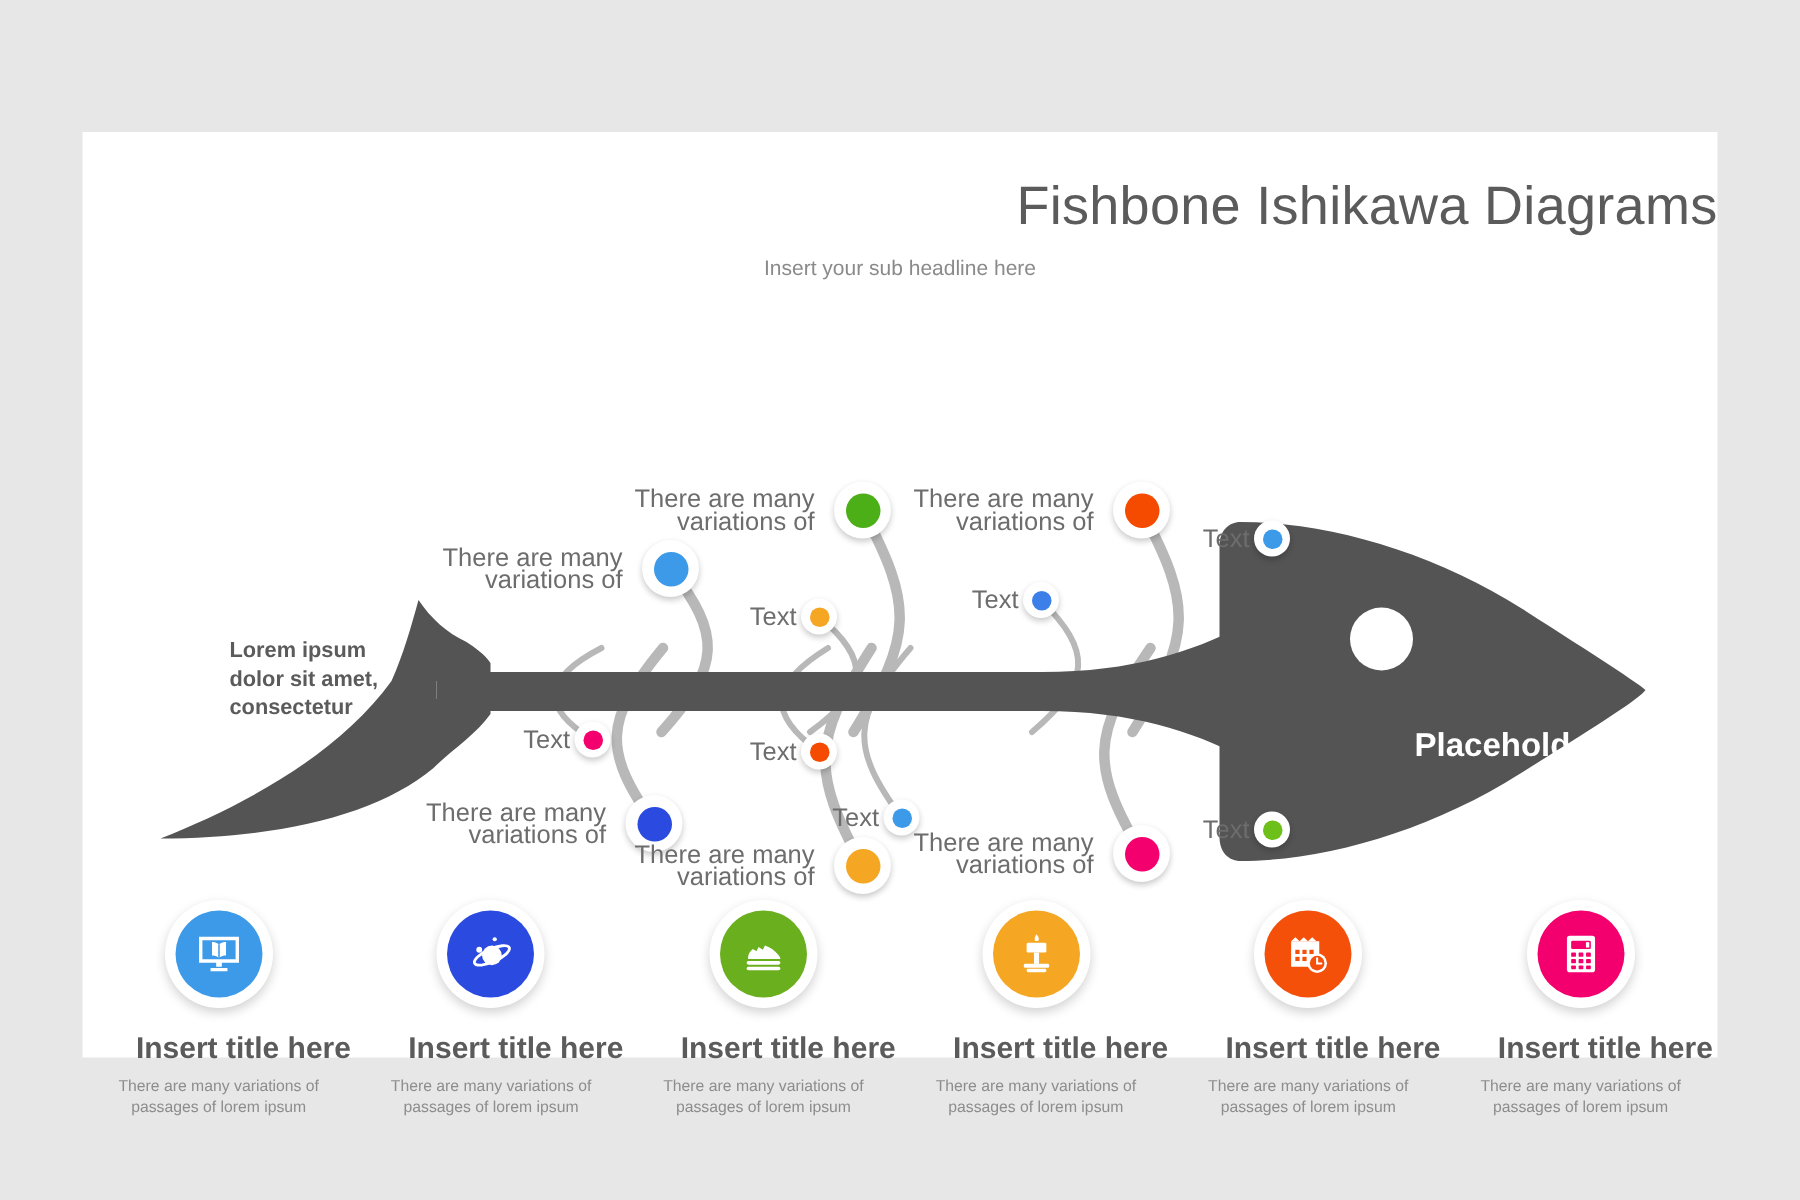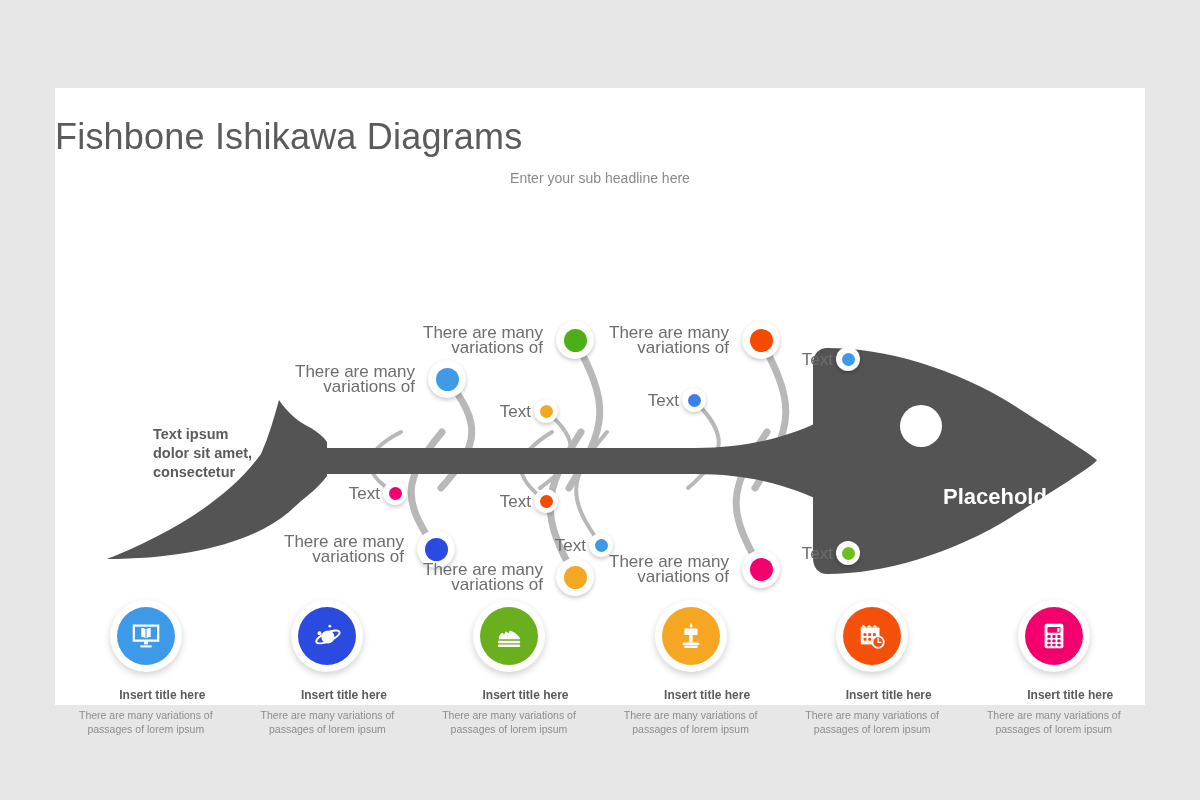--- a/index.html
+++ b/index.html
@@ -12,21 +12,21 @@
   #slide {
     position: absolute;
     left: 55px; top: 88px;
     width: 1090px; height: 617px;
     background: #ffffff;
   }
 
   
   #title {
     position: absolute; left: 0; top: 28px; width: 1090px;
-    text-align: left;
+    text-align: right;
     font-size: 36px; font-weight: 400; color: #5b5b5b;
     letter-spacing: .2px;
   }
   #subtitle {
     position: absolute; left: 0; top: 82px; width: 1090px;
     text-align: center;
     font-size: 14px; color: #8a8a8a;
   }
 
   
@@ -75,35 +75,35 @@
     box-shadow: 0 3px 7px rgba(0,0,0,.18);
     display: flex; align-items: center; justify-content: center;
   }
   .card-icon {
     width: 58px; height: 58px; border-radius: 50%;
     display: flex; align-items: center; justify-content: center;
   }
   .card-icon svg { display: block; }
   .card-title {
     margin-top: 16px;
-    font-size: 12px; font-weight: bold; color: #5b5b5b; margin-left: 33px;
+    font-size: 20px; font-weight: bold; color: #5b5b5b; margin-left: 33px;
   }
   .card-desc {
     margin-top: 6px; padding: 0 14px;
     font-size: 10.5px; color: #8d8d8d; line-height: 14px;
     white-space: pre-line;
   }
 </style>
 </head>
 <body>
 
 <div id="slide">
 
   <div id="title">Fishbone Ishikawa Diagrams</div>
-  <div id="subtitle">Enter your sub headline here</div>
+  <div id="subtitle">Insert your sub headline here</div>
 
   <div id="fish-stage">
     <svg id="fish-svg" width="1090" height="460" viewBox="0 0 1090 460">
       <g id="bone-ribs">
           <path d="M 392 171 C 426 215.5, 426 235.5, 386 280" stroke="#b8b8b8" stroke-width="7" stroke-linecap="round" fill="none"></path>
           <path d="M 520 132 C 554 196, 554 216, 514 280" stroke="#b8b8b8" stroke-width="7" stroke-linecap="round" fill="none"></path>
           <path d="M 491 203 C 525 231.5, 525 251.5, 485 280" stroke="#b8b8b8" stroke-width="4" stroke-linecap="round" fill="none"></path>
           <path d="M 706 132 C 740 196, 740 216, 700 280" stroke="#b8b8b8" stroke-width="7" stroke-linecap="round" fill="none"></path>
           <path d="M 639 192 C 673 226, 673 246, 633 280" stroke="#b8b8b8" stroke-width="4" stroke-linecap="round" fill="none"></path>
           <path d="M 793 151 C 827 205.5, 827 225.5, 787 280" stroke="#b8b8b8" stroke-width="4" stroke-linecap="round" fill="none"></path>
@@ -178,21 +178,21 @@
         <span style="background: rgb(244, 0, 110);"></span>
       </div>
       <div class="bone-label r" style="left: 674px; top: 481px;">There are many
 variations of</div>
       <div class="node small" style="left: 793px; top: 465px;">
         <span style="background: rgb(109, 191, 26);"></span>
       </div>
       <div class="bone-label r" style="left: 778px; top: 465px;">Text</div>
     </div>
 
-  <div id="tail-text">Text ipsum
+  <div id="tail-text">Lorem ipsum
 dolor sit amet,
 consectetur</div>
   <div id="head-text">Placeholder</div>
 
   <div id="cards">
       <div class="card">
         <div class="card-icon-wrap">
           <div class="card-icon" style="background: rgb(61, 154, 232);">
             <svg viewBox="0 0 32 32" width="30" height="30" fill="#fff">
               <path d="M3 5h26v16H3z" fill="none" stroke="#fff" stroke-width="2.4"></path>

